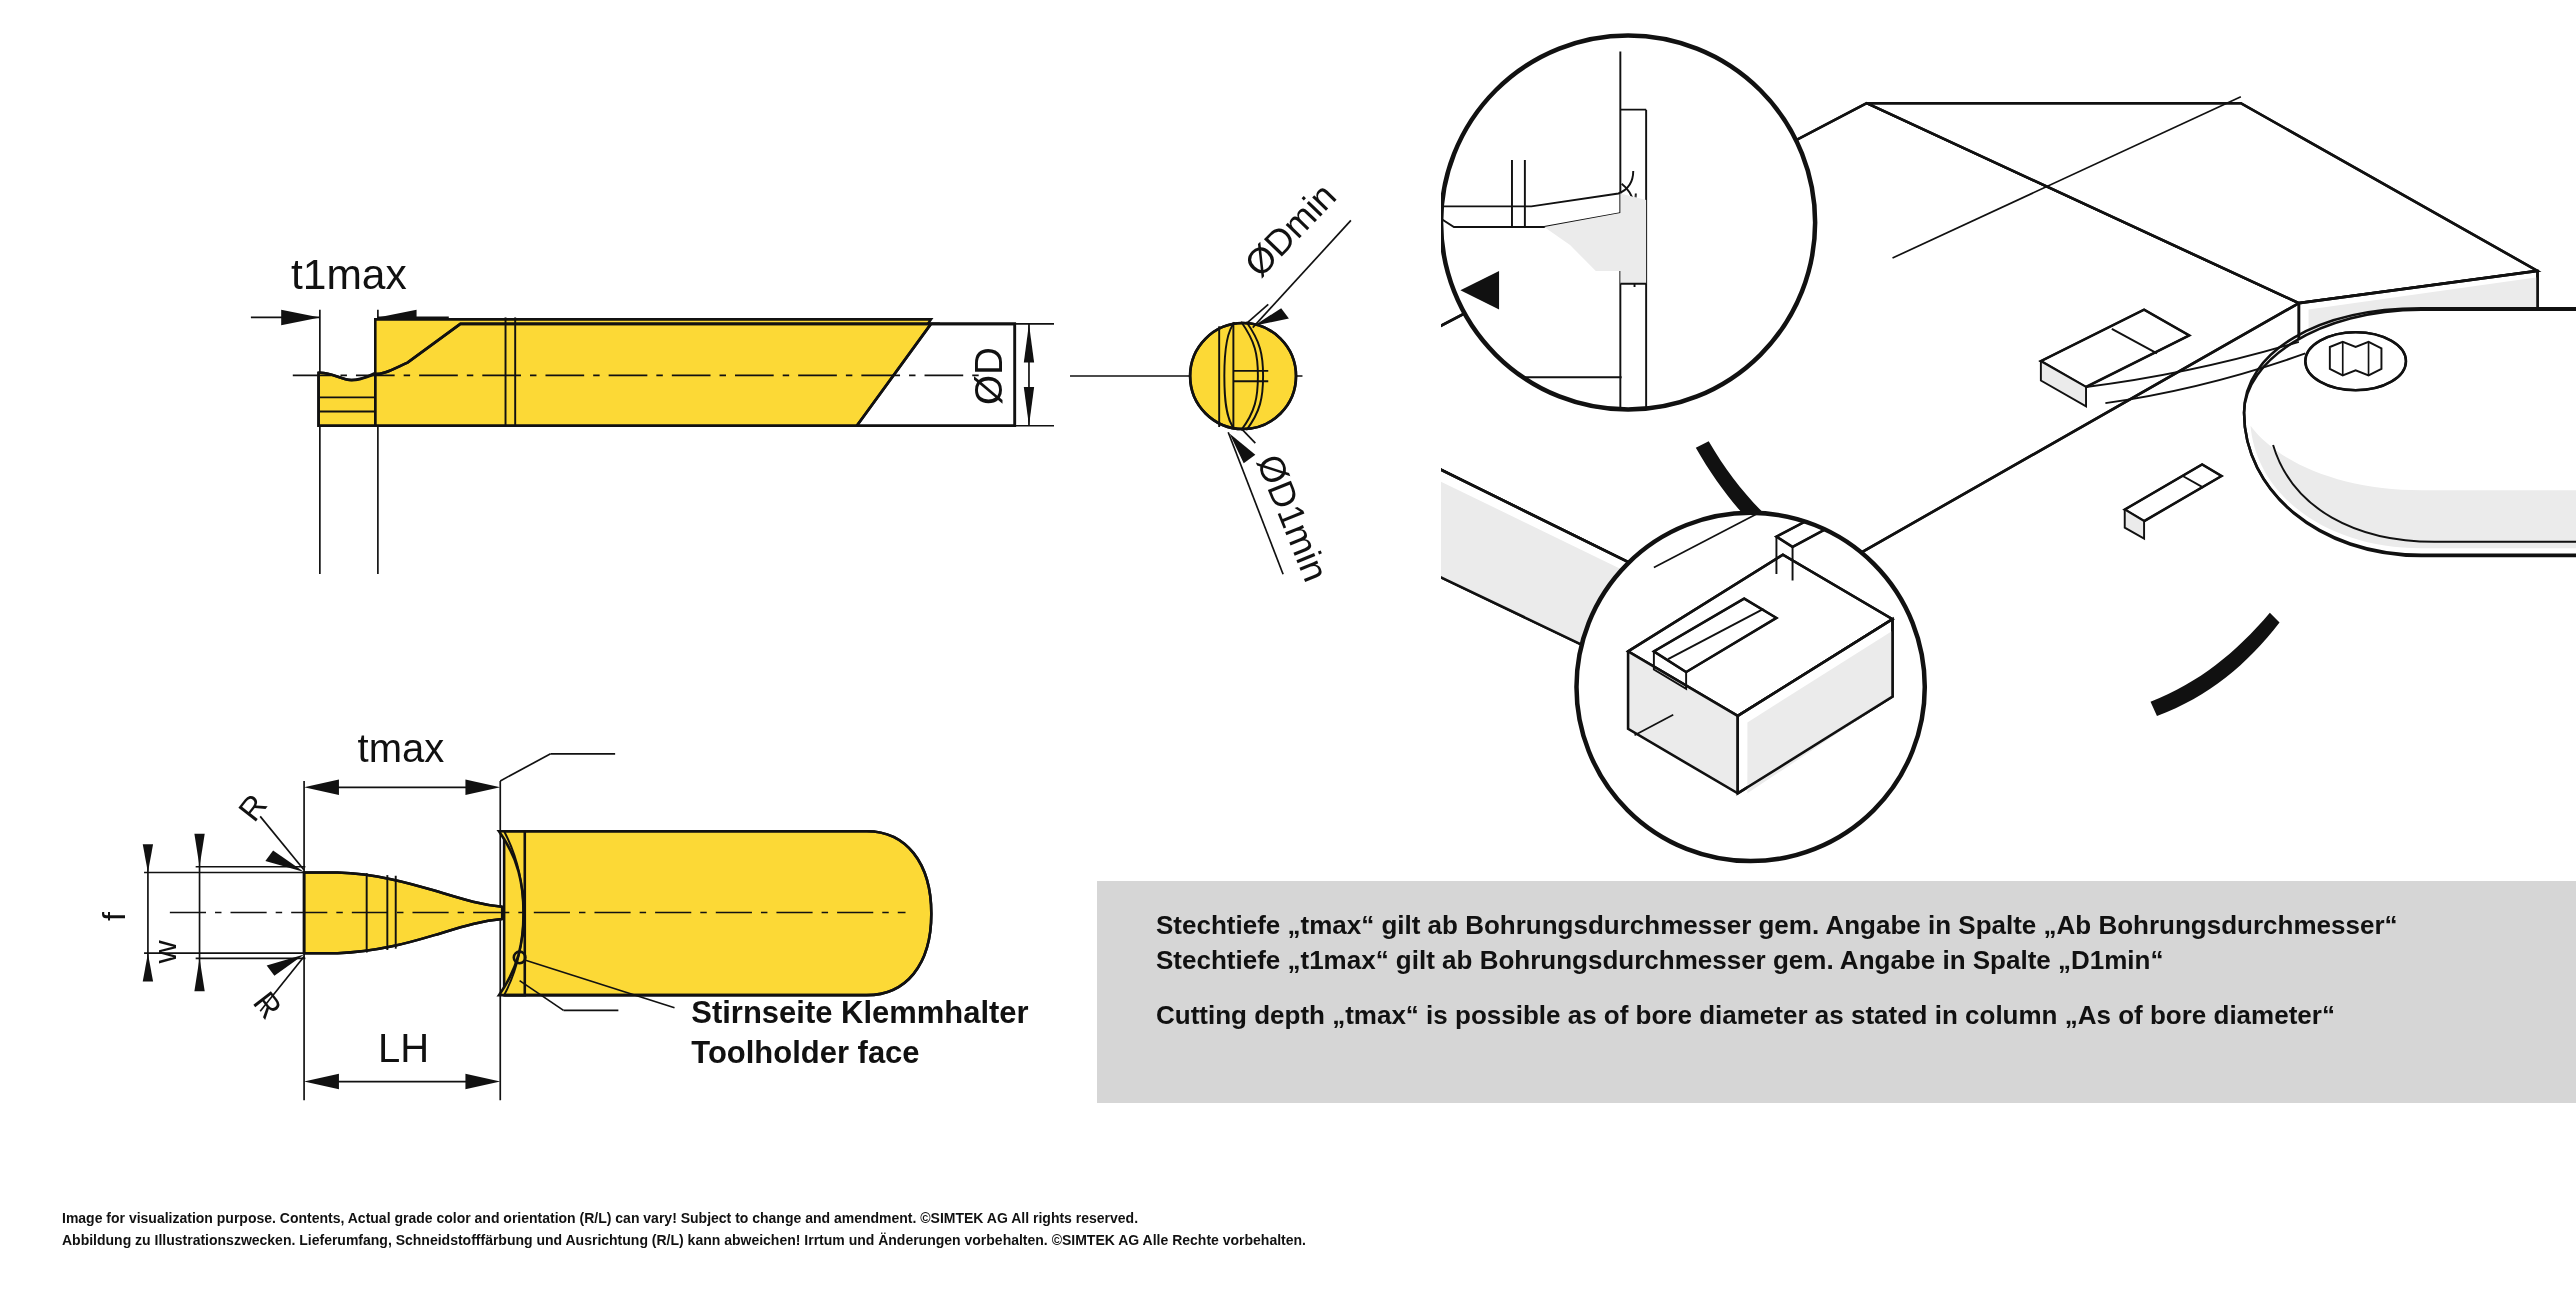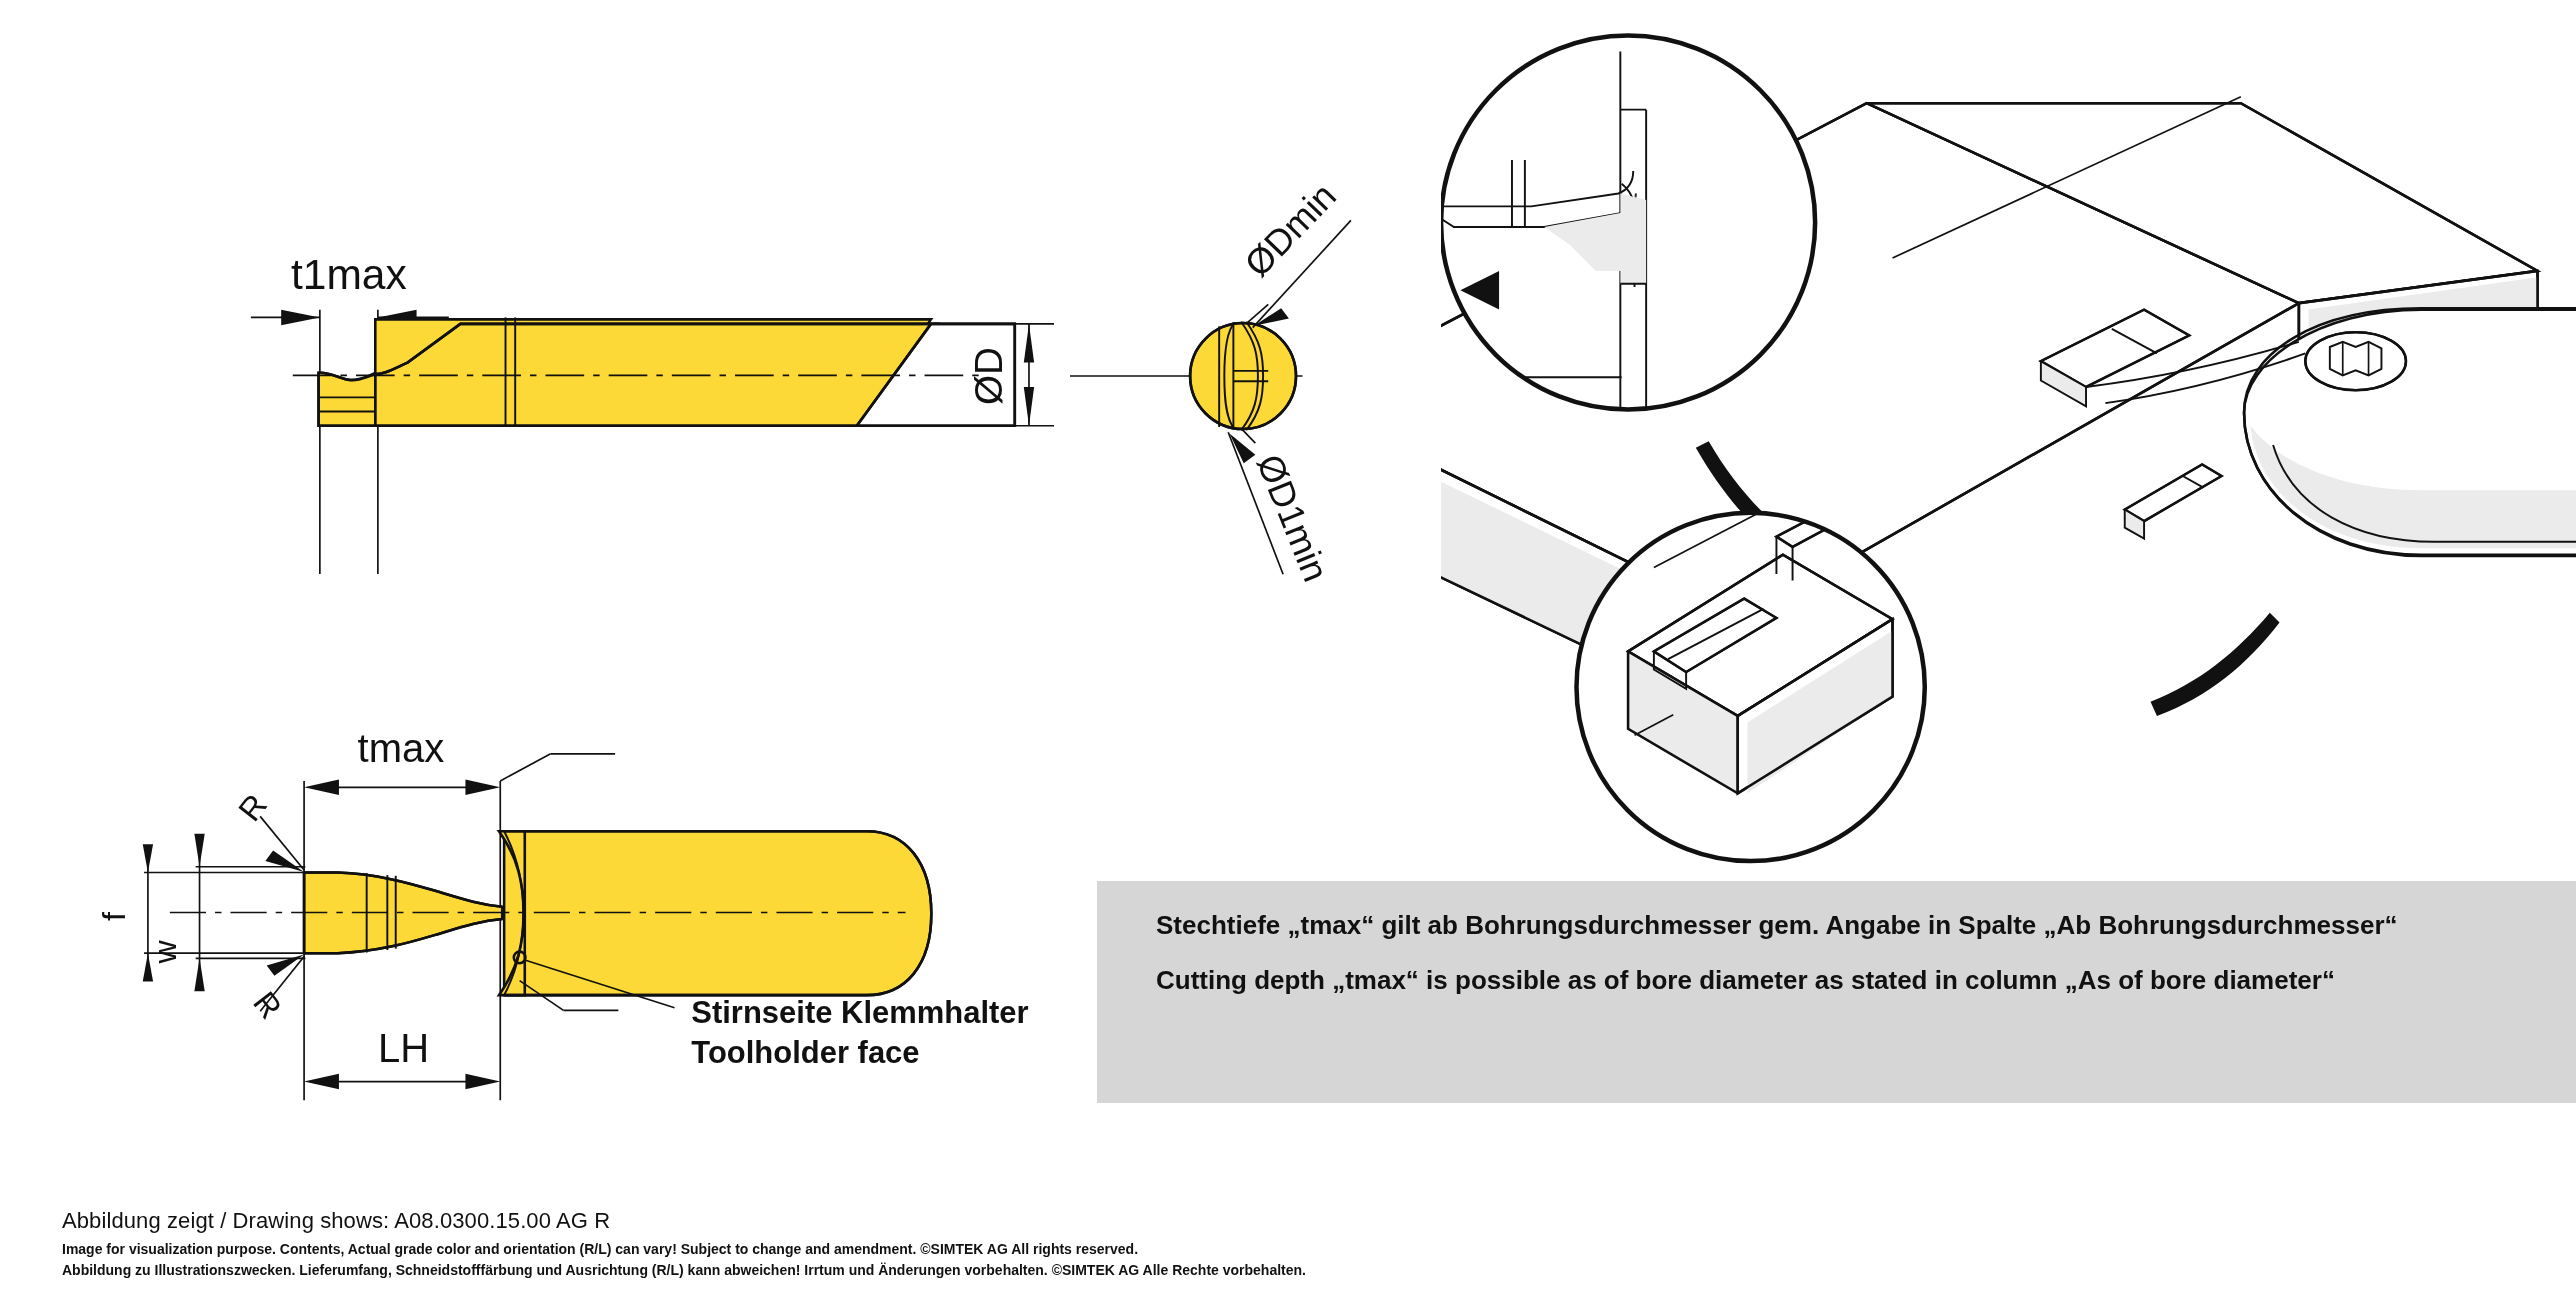--- a/index.html
+++ b/index.html
@@ -368,25 +368,25 @@
     <polygon class="shade" points="1060,790 1090,808 1090,835 1060,818"></polygon>
     <path class="ln-thin" d="M 1060,790 L 1180,720 L 1210,738 L 1090,808 Z"></path>
     <path class="ln-thin" d="M 1060,790 L 1060,818 L 1090,835 L 1090,808"></path>
     <path class="ln-thin" d="M 1150,738 L 1182,756"></path>
   </g>
 </svg>
 
 <div id="note-box">
   <div class="note-inner">
     <div class="note-line">Stechtiefe „tmax“ gilt ab Bohrungsdurchmesser gem. Angabe in Spalte „Ab Bohrungsdurchmesser“</div>
+    <div class="note-line">Stechtiefe „t1max“ gilt ab Bohrungsdurchmesser gem. Angabe in Spalte „D1min“</div>
     <div class="note-gap"></div>
     <div class="note-line">Cutting depth „tmax“ is possible as of bore diameter as stated in column „As of bore diameter“</div>
   </div>
 </div>
 
 <div id="footer">
-  <div class="foot-main">Abbildung zeigt / Drawing shows: A08.0300.15.00 AG R</div>
   <div class="foot-small">Image for visualization purpose. Contents, Actual grade color and orientation (R/L) can vary! Subject to change and amendment. ©SIMTEK AG All rights reserved.</div>
   <div class="foot-small">Abbildung zu Illustrationszwecken. Lieferumfang, Schneidstofffärbung und Ausrichtung (R/L) kann abweichen! Irrtum und Änderungen vorbehalten. ©SIMTEK AG Alle Rechte vorbehalten.</div>
 </div>
 
 </div>
 
 
 </body></html>

